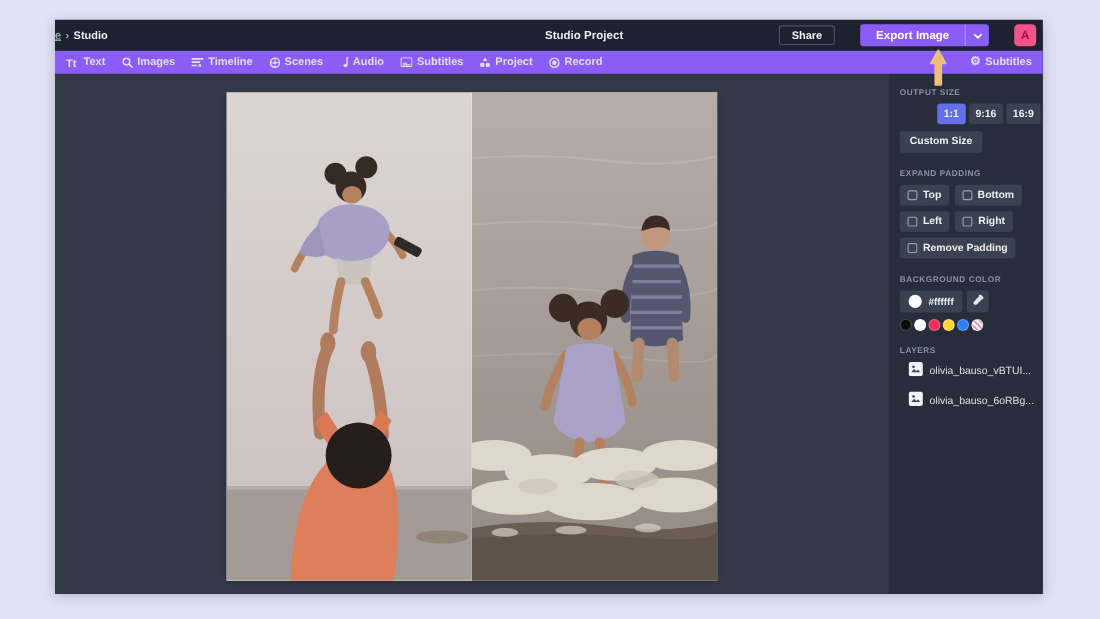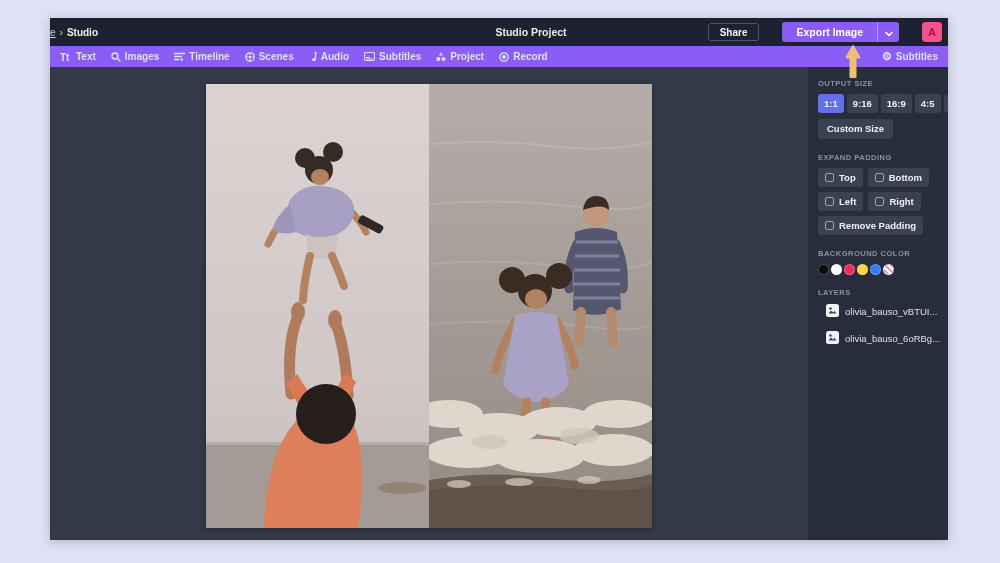--- a/index.html
+++ b/index.html
@@ -51,21 +51,21 @@
   .photo-canvas { position:absolute; left:156px; top:17px; width:446px; height:444px;
     display:flex; box-shadow:0 1px 5px rgba(0,0,0,.35); background:#ffffff; }
   .photo-half { width:223px; height:444px; overflow:hidden; cursor:pointer; }
   .photo-half svg { display:block; width:100%; height:100%; }
 
   
   .sidebar { position:absolute; left:758px; top:49px; width:140px; height:473px;
     background:#272d3b; padding:12px 10px; }
   .sec-label { font-size:7.5px; font-weight:bold; letter-spacing:.5px; color:#8a92a4;
     margin-bottom:6px; text-transform:uppercase; }
-  .ratio-row { display:flex; gap:3px; margin-bottom:5px; }
+  .ratio-row { display:flex; gap:3px; margin-bottom:5px;margin-left:34px; }
   .chip { height:19px; padding:0 6px; display:flex; align-items:center; justify-content:center;
     background:#3a4150; border-radius:3px; color:#eef0f5; font-size:9.5px; font-weight:bold;
     cursor:pointer; white-space:nowrap; }
   .custom-chip { display:inline-flex; margin-bottom:14px; padding:0 9px; height:20px; }
   .pad-row { display:flex; gap:5px; margin-bottom:5px; }
   .pad-btn { height:19px; padding:0 7px; display:flex; align-items:center; gap:5px;
     background:#3a4150; border-radius:3px; color:#eef0f5; font-size:9.5px; font-weight:bold;
     cursor:pointer; white-space:nowrap; }
   .cbox { width:9px; height:9px; border:1.3px solid #9aa1b1; border-radius:2px; flex:0 0 auto; }
   .mb14 { margin-bottom:14px; }
@@ -331,20 +331,34 @@
       </div>
     </div>
     <div class="pad-row mb14">
       <div class="pad-btn">
         <span class="cbox"></span>
         <span>Remove Padding</span>
       </div>
     </div>
 
     <div class="sec-label">BACKGROUND COLOR</div>
+    <div class="bgcolor-row">
+      <div class="bgcolor-pill">
+        <span class="bg-circle" style="background: rgb(255, 255, 255);"></span>
+        <span class="bg-hex">#ffffff</span>
+      </div>
+      <div class="eyedrop-btn">
+        <span>
+          <svg width="10" height="10" viewBox="0 0 10 10">
+              <path d="M6.2,1 L9,3.8 L4.2,8.6 Q3.2,9.4 2,9 Q1.2,8.6 1,7.8 Q0.8,6.8 1.6,6 Z" fill="#e8eaf0"></path>
+              <path d="M6.8,0.4 L9.6,3.2" stroke="#e8eaf0" stroke-width="1.8" stroke-linecap="round"></path>
+            </svg>
+        </span>
+      </div>
+    </div>
     <div class="dots-row">
       <span class="dot" style="background: rgb(11, 11, 11);"></span>
       <span class="dot" style="background: rgb(255, 255, 255);"></span>
       <span class="dot" style="background: rgb(238, 45, 93);"></span>
       <span class="dot" style="background: rgb(255, 212, 61);"></span>
       <span class="dot" style="background: rgb(47, 128, 237);"></span>
       <span class="dot striped"></span>
     </div>
 
     <div class="sec-label">LAYERS</div>

